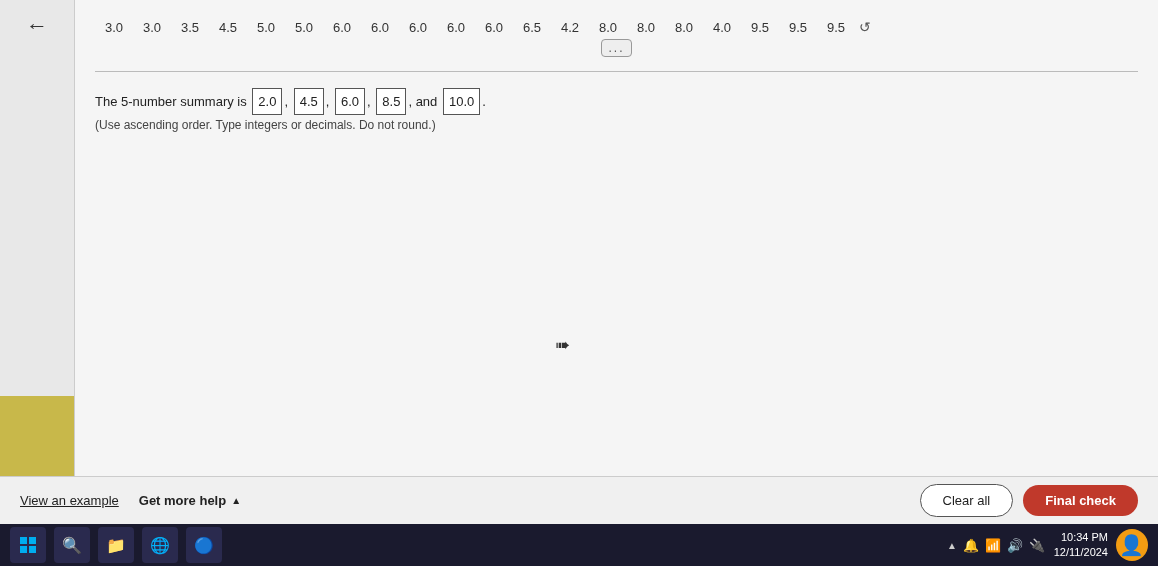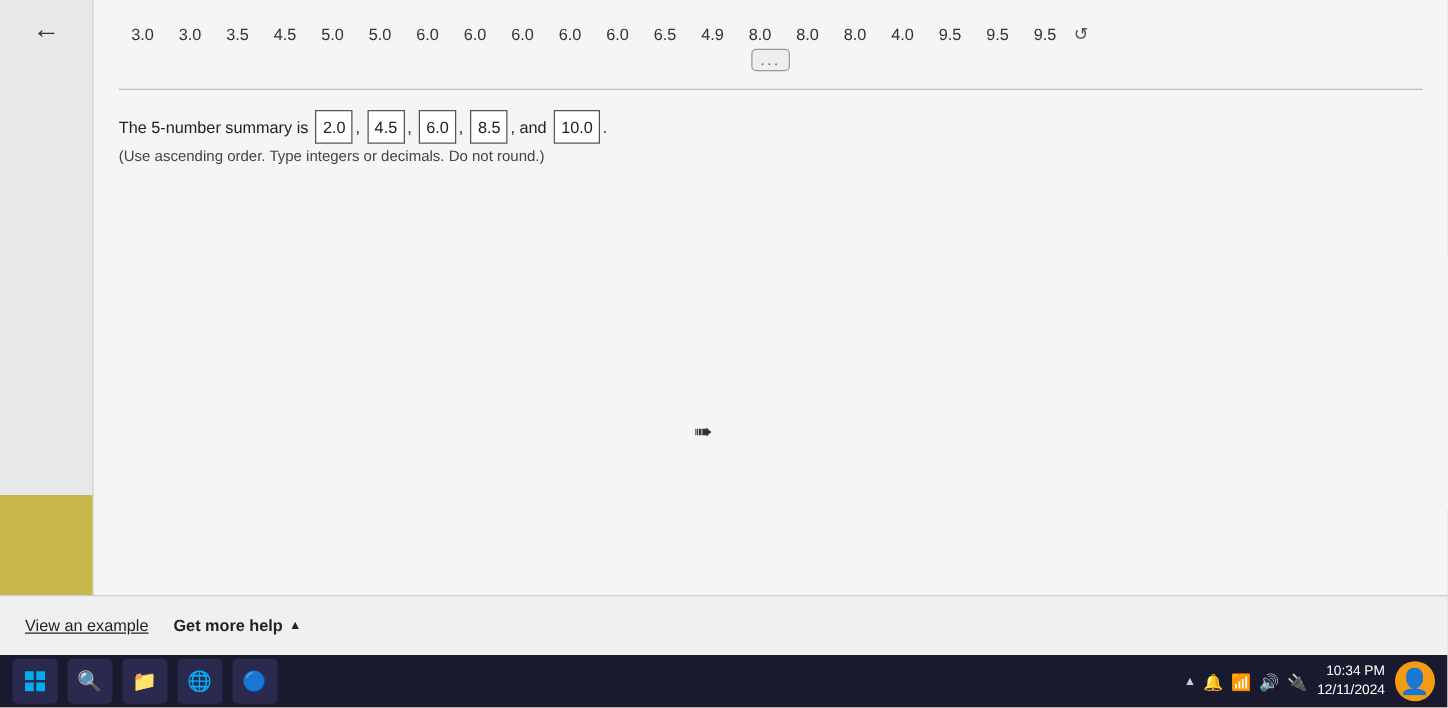--- a/index.html
+++ b/index.html
@@ -294,21 +294,21 @@
         <span class="num-item">3.5</span>
         <span class="num-item">4.5</span>
         <span class="num-item">5.0</span>
         <span class="num-item">5.0</span>
         <span class="num-item">6.0</span>
         <span class="num-item">6.0</span>
         <span class="num-item">6.0</span>
         <span class="num-item">6.0</span>
         <span class="num-item">6.0</span>
         <span class="num-item">6.5</span>
-        <span class="num-item">4.9</span>
+        <span class="num-item">4.2</span>
         <span class="num-item">8.0</span>
         <span class="num-item">8.0</span>
         <span class="num-item">8.0</span>
         <span class="num-item">4.0</span>
         <span class="num-item">9.5</span>
         <span class="num-item">9.5</span>
         <span class="num-item">9.5</span>
       </div>
       <span class="refresh-icon">↺</span>
     </div>
@@ -336,20 +336,24 @@
 </div>
 
 <div class="bottom-bar">
   <div class="bottom-left">
     <span class="view-example-link">View an example</span>
     <span class="get-help-link">
       <span>Get more help</span>
       <span style="font-size:10px; margin-left:3px;">▲</span>
     </span>
   </div>
+  <div class="bottom-right">
+    <button class="clear-all-btn">Clear all</button>
+    <button class="final-check-btn">Final check</button>
+  </div>
 </div>
 
 <div class="taskbar">
   <div class="taskbar-left">
     <div class="taskbar-item">
       <svg width="18" height="18" viewBox="0 0 18 18" fill="none">
         <rect x="1" y="1" width="7" height="7" fill="#00adef"></rect>
         <rect x="10" y="1" width="7" height="7" fill="#00adef"></rect>
         <rect x="1" y="10" width="7" height="7" fill="#00adef"></rect>
         <rect x="10" y="10" width="7" height="7" fill="#00adef"></rect>

